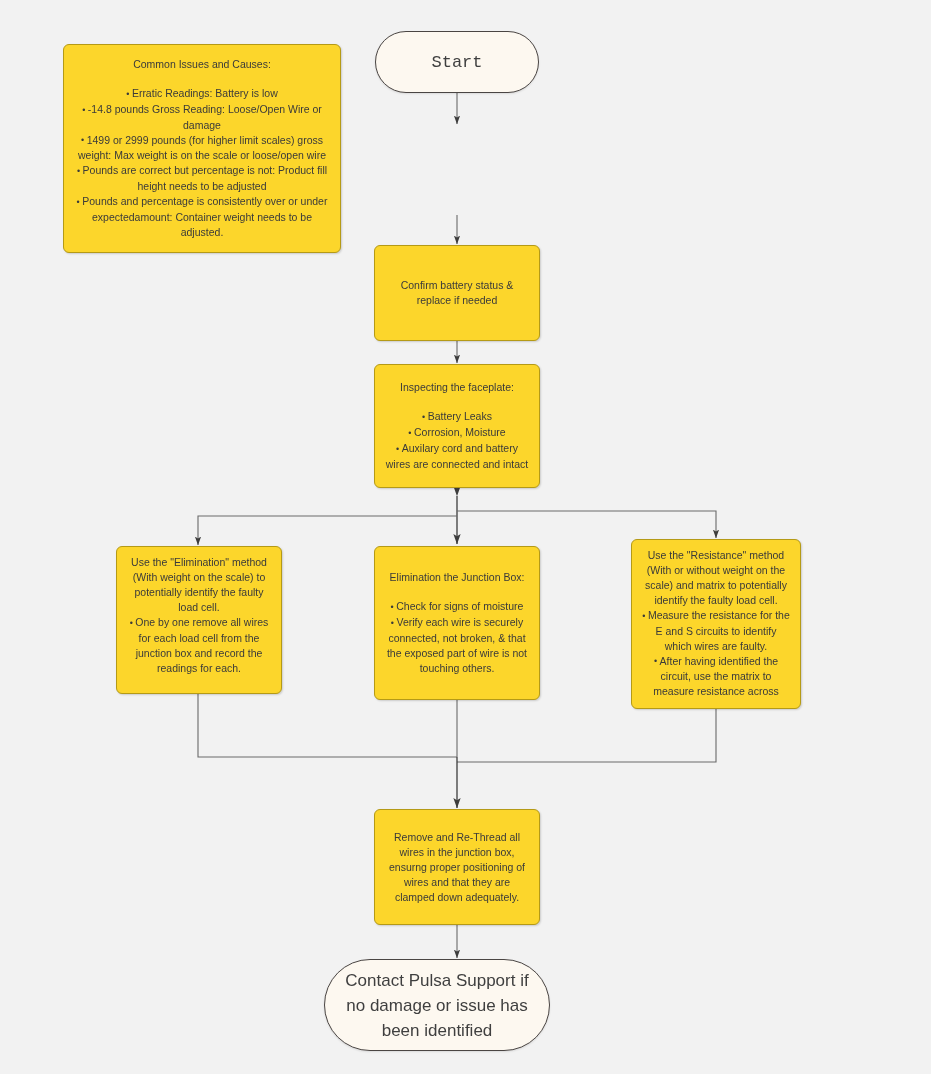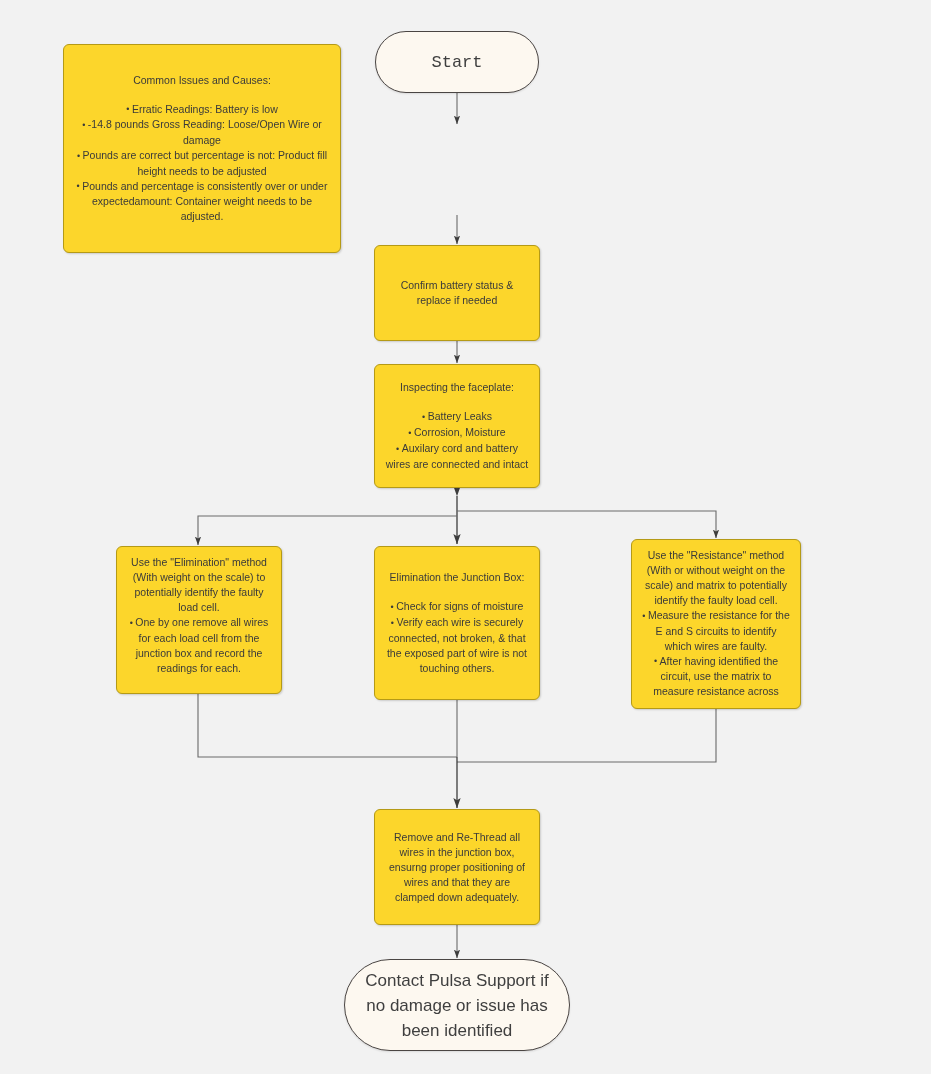--- a/index.html
+++ b/index.html
@@ -134,20 +134,21 @@
       <path d="M457,924 L457,958" stroke="#6a6a6a" marker-end="url(#arrow)"></path>
     </g>
   </svg>
 
   <div class="node proc" style="left:32px; top:44px; width:278px; height:209px;margin-left:31px;">
     <span class="head">Common Issues and Causes:</span>
     <span class="gap"></span>
     <ul class="blist">
       <li>Erratic Readings: Battery is low</li>
       <li>-14.8 pounds Gross Reading: Loose/Open Wire or damage</li>
+      <li>1499 or 2999 pounds (for higher limit scales) gross weight: Max weight is on the scale or loose/open wire</li>
       <li>Pounds are correct but percentage is not: Product fill height needs to be adjusted</li>
       <li>Pounds and percentage is consistently over or under expectedamount: Container weight needs to be adjusted.</li>
     </ul>
   </div>
 
   <div class="node term" style="left:375px; top:31px; width:164px; height:62px;font-family:Liberation Mono, monospace;">
     <span>Start</span>
   </div>
 
 
@@ -186,17 +187,17 @@
     <ul class="blist">
       <li>Measure the resistance for the E and S circuits to identify which wires are faulty.</li>
       <li>After having identified the circuit, use the matrix to measure resistance across</li>
     </ul>
   </div>
 
   <div class="node proc" style="left:374px; top:809px; width:166px; height:116px;">
     <span class="plain">Remove and Re-Thread all wires in the junction box, ensurng proper positioning of wires and that they are clamped down adequately.</span>
   </div>
 
-  <div class="node term" style="left:344px; top:959px; width:226px; height:92px;">
+  <div class="node term" style="left:324px; top:959px; width:226px; height:92px;">
     <span>Contact Pulsa Support if no damage or issue has been identified</span>
   </div>
 
 </div>
 
 </body></html>

